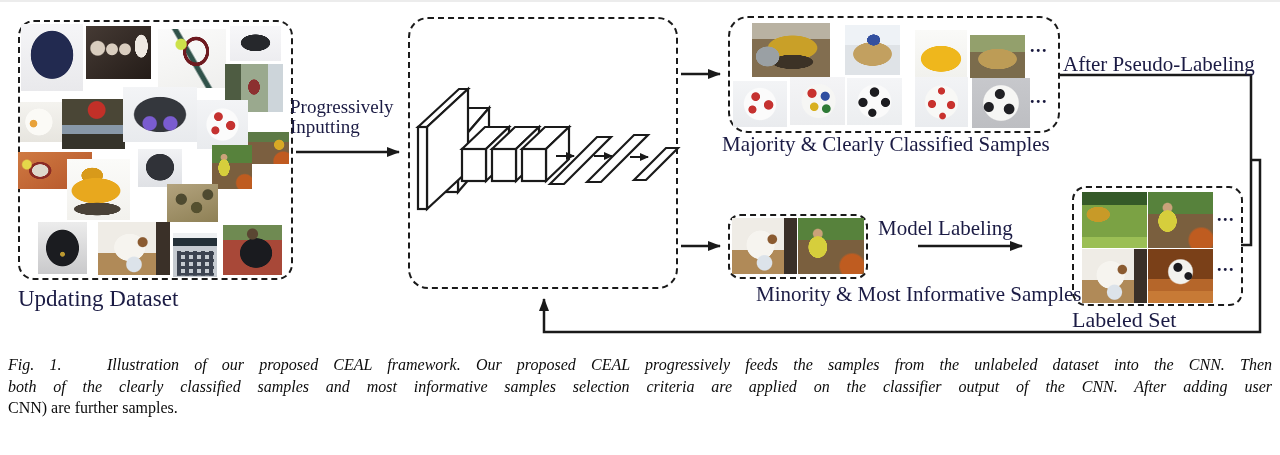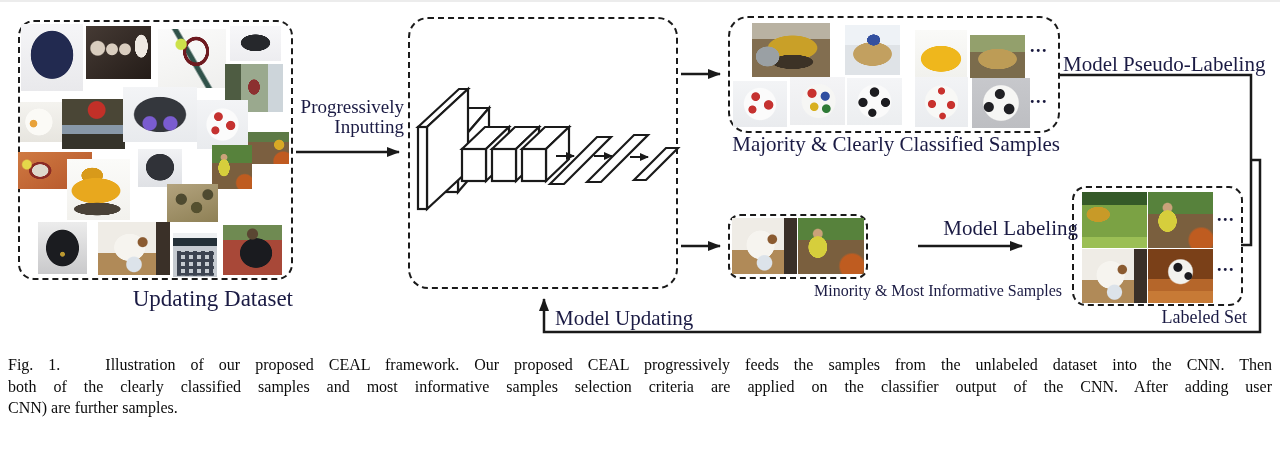--- a/index.html
+++ b/index.html
@@ -7,27 +7,27 @@
         font-family:"Liberation Serif",serif;border-top:2px solid #ececec;}
   .diagram{position:absolute;left:0;top:0;width:1280px;height:345px;}
   .overlay{position:absolute;left:0;top:0;z-index:1;}
 
   .dbox{position:absolute;border:2.5px dashed #1a1a1a;border-radius:16px;
         box-sizing:border-box;background:transparent;z-index:2;}
 
   .ph{position:absolute;z-index:3;}
 
   .lbl{position:absolute;z-index:5;color:#1b1b44;line-height:1.05;}
-  .ctr{text-align:right;font-family:Liberation Serif, serif;}
+  .ctr{text-align:left;font-family:Liberation Serif, serif;}
   .ell{position:absolute;z-index:5;color:#16163c;font-size:18px;letter-spacing:1.5px;font-weight:bold;}
 
   .caption{position:absolute;left:8px;top:352px;width:1264px;z-index:5;color:#0b0b0b;
            font-size:16px;line-height:21.7px;}
   .cap{width:100%;}
-  .cap.j{text-align:justify;text-align-last:justify;}
+  .cap.j{text-align:justify;text-align-last:justify;font-style:italic;}
 
   
   .u-bp1{background:radial-gradient(ellipse 42% 44% at 50% 46%,#222a50 80%,transparent 83%),linear-gradient(180deg,#f5f5f7,#e9e9ec);}
   .u-xray{background:radial-gradient(circle at 18% 42%,#d9cdbf 11%,transparent 13%),radial-gradient(circle at 40% 44%,#d9cdbf 11%,transparent 13%),radial-gradient(circle at 60% 44%,#d9cdbf 11%,transparent 13%),radial-gradient(ellipse 14% 30% at 85% 38%,#efe9e2 70%,transparent 74%),linear-gradient(140deg,#453a34,#241c18);}
   .u-racket{background:radial-gradient(circle at 34% 26%,#cde24a 8%,transparent 10%),radial-gradient(ellipse 27% 35% at 56% 38%,transparent 52%,#6e1a20 55% 70%,transparent 73%),linear-gradient(60deg,transparent 46%,#30524a 48% 52%,transparent 54%),linear-gradient(160deg,#fbfbfb,#efefed);}
   .u-bino1{background:radial-gradient(ellipse 36% 30% at 50% 48%,#26282c 78%,transparent 82%),linear-gradient(#f7f7f9,#ededf0);}
   .u-hiker{background:radial-gradient(ellipse 14% 22% at 50% 48%,#8c3030 70%,transparent 75%),linear-gradient(90deg,#4e5c42 0 28%,#9aa98e 28% 75%,#cdd5da 75%);}
   .u-mug{background:radial-gradient(circle at 30% 54%,#e8a23a 9%,transparent 11%),radial-gradient(ellipse 36% 40% at 42% 50%,#fbfaf6 82%,transparent 86%),linear-gradient(180deg,#f4f3ef,#e7e5df);}
   .u-mag{background:radial-gradient(circle at 55% 22%,#c23028 16%,transparent 18%),linear-gradient(180deg,#4a4636 0 52%,#8898a8 52% 70%,#35332a 70%);}
   .u-bino2{background:radial-gradient(circle at 36% 66%,#7a5cd0 11%,transparent 13%),radial-gradient(circle at 64% 66%,#7a5cd0 11%,transparent 13%),radial-gradient(ellipse 44% 40% at 50% 50%,#34373d 78%,transparent 82%),linear-gradient(180deg,#f3f4f6,#e8eaed);}
@@ -155,25 +155,24 @@
     <div class="ell" style="left:1030px;top:85px;">...</div>
     <div class="ell" style="left:1217px;top:203px;">...</div>
     <div class="ell" style="left:1217px;top:253px;">...</div>
 
     <div class="lbl ctr" style="left:18px;top:285px;width:275px;font-size:23px;">Updating Dataset</div>
     <div class="lbl ctr" style="left:290px;top:95px;width:114px;font-size:19px;">
       <div>Progressively</div>
       <div>Inputting</div>
     </div>
     <div class="lbl ctr" style="left:722px;top:131px;width:338px;font-size:21px;">Majority &amp; Clearly Classified Samples</div>
-    <div class="lbl" style="left:1063px;top:51px;font-size:21px;white-space:nowrap;">Model Pseudo-Labeling</div>
-    <div class="lbl ctr" style="left:724px;top:281px;width:338px;font-size:16px;">Minority &amp; Most Informative Samples</div>
+    <div class="lbl" style="left:1063px;top:51px;font-size:21px;white-space:nowrap;">After Pseudo-Labeling</div>
+    <div class="lbl ctr" style="left:756px;top:281px;width:338px;font-size:21px;">Minority &amp; Most Informative Samples</div>
     <div class="lbl ctr" style="left:878px;top:215px;width:200px;font-size:21px;">Model Labeling</div>
-    <div class="lbl ctr" style="left:1072px;top:306px;width:175px;font-size:18px;">Labeled Set</div>
-    <div class="lbl" style="left:555px;top:305px;font-size:21px;white-space:nowrap;">Model Updating</div>
+    <div class="lbl ctr" style="left:1072px;top:306px;width:175px;font-size:22px;">Labeled Set</div>
   </div>
 
   <div class="caption">
     <div class="cap j">Fig. 1.&nbsp;&nbsp;&nbsp;Illustration of our proposed CEAL framework. Our proposed CEAL progressively feeds the samples from the unlabeled dataset into the CNN. Then</div>
     <div class="cap j">both of the clearly classified samples and most informative samples selection criteria are applied on the classifier output of the CNN. After adding user</div>
     <div class="cap">CNN) are further samples.</div>
   </div>
 </div>
 
 </body></html>

